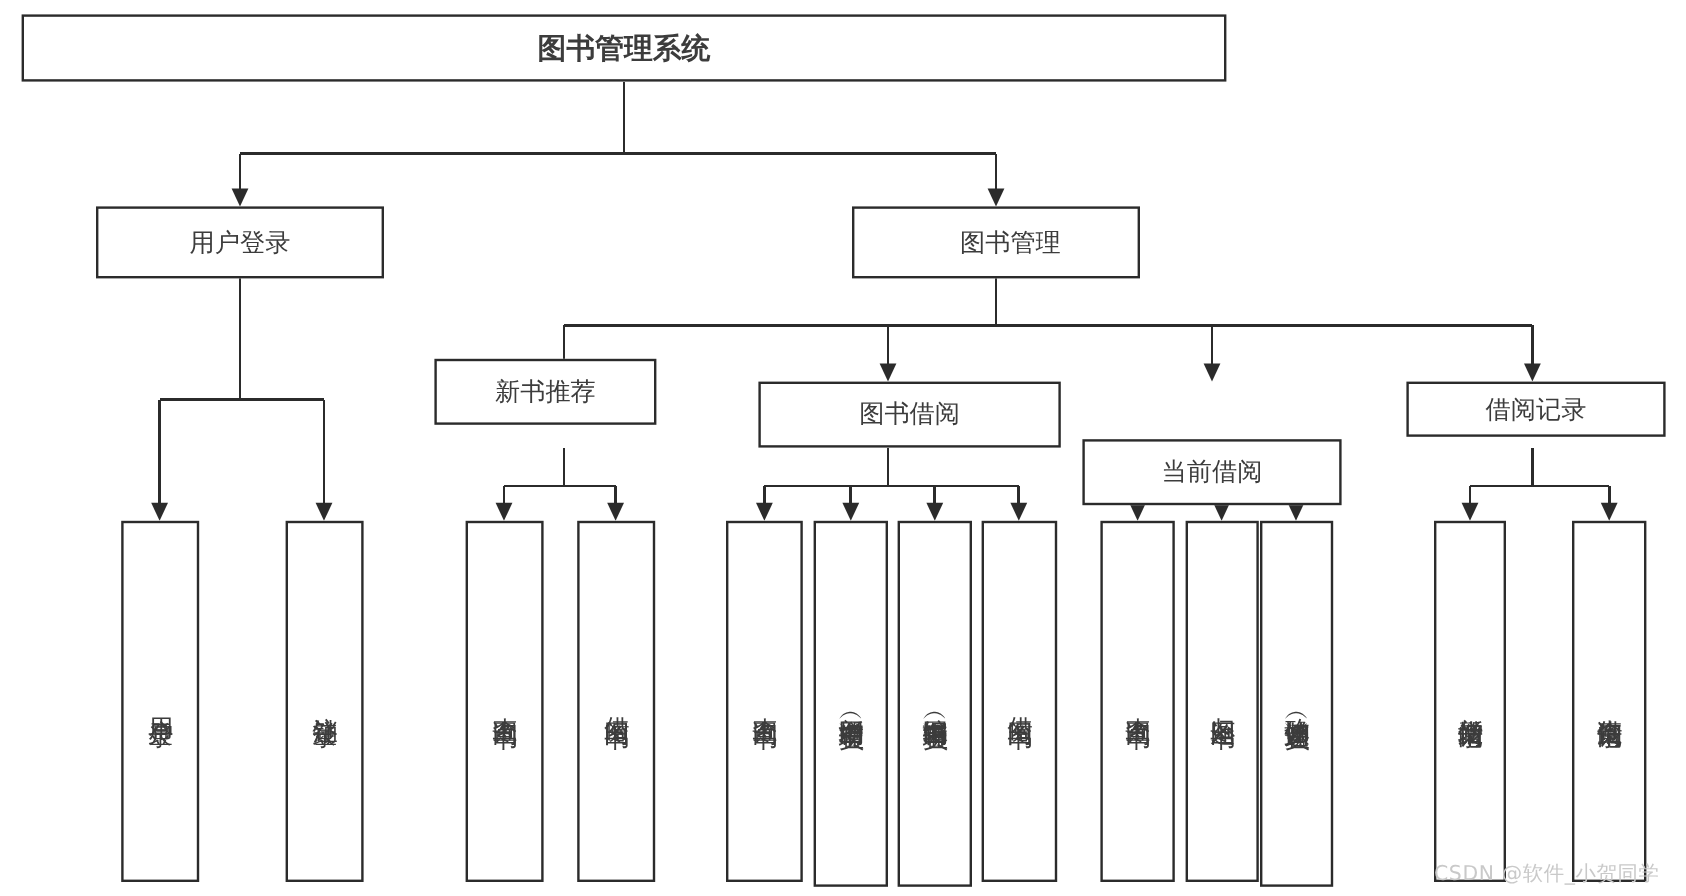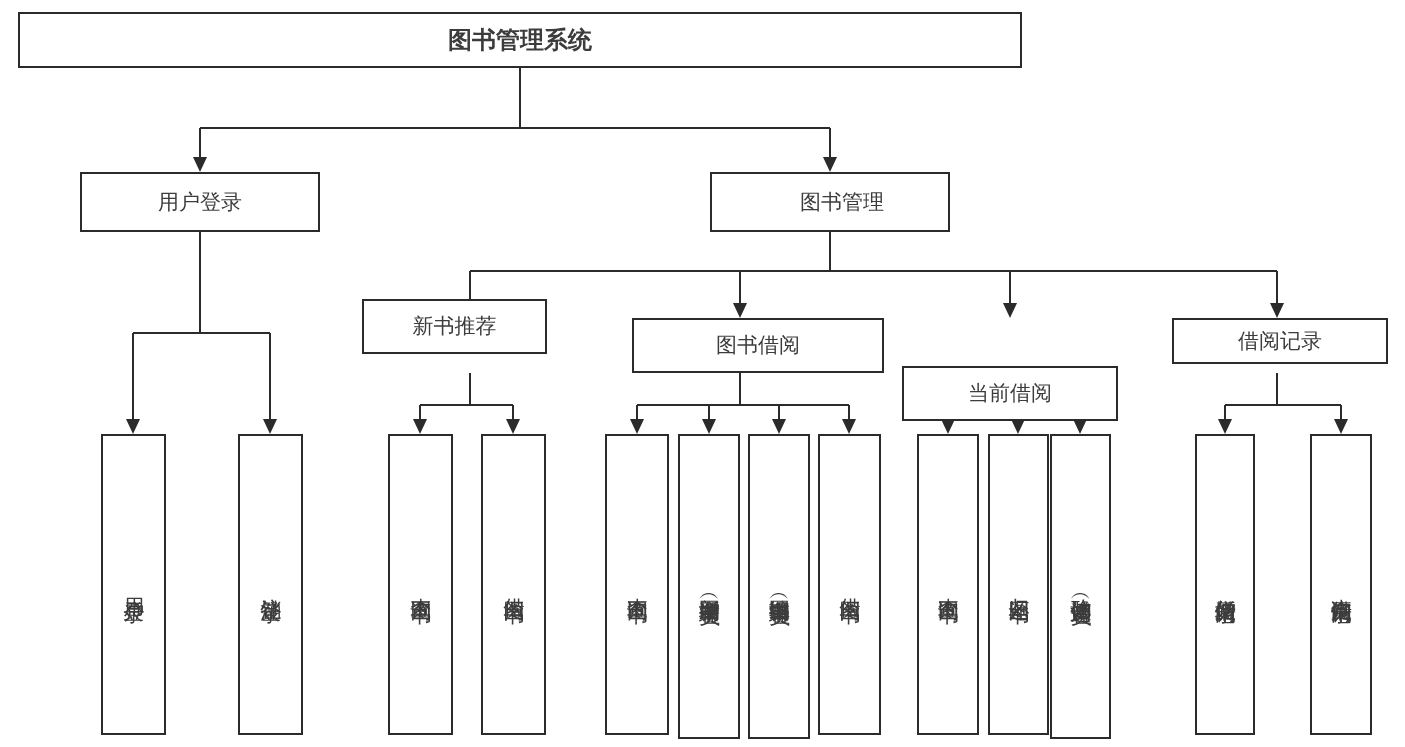--- a/index.html
+++ b/index.html
@@ -207,13 +207,14 @@
         <span class="node-label">确认归还（管理员）</span>
       </div>
       <div class="node-box vertical tall" style="left: 1195px; top: 434px; width: 60px; height: 301px;">
         <span class="node-label">新增借阅记录</span>
       </div>
       <div class="node-box vertical tall" style="left: 1310px; top: 434px; width: 62px; height: 301px;">
         <span class="node-label">查询借阅记录</span>
       </div>
     </div>
 
+  <div class="watermark" style="left:1195px; top:716px;">CSDN @软件_小贺同学</div>
 </div>
 
 </body></html>

